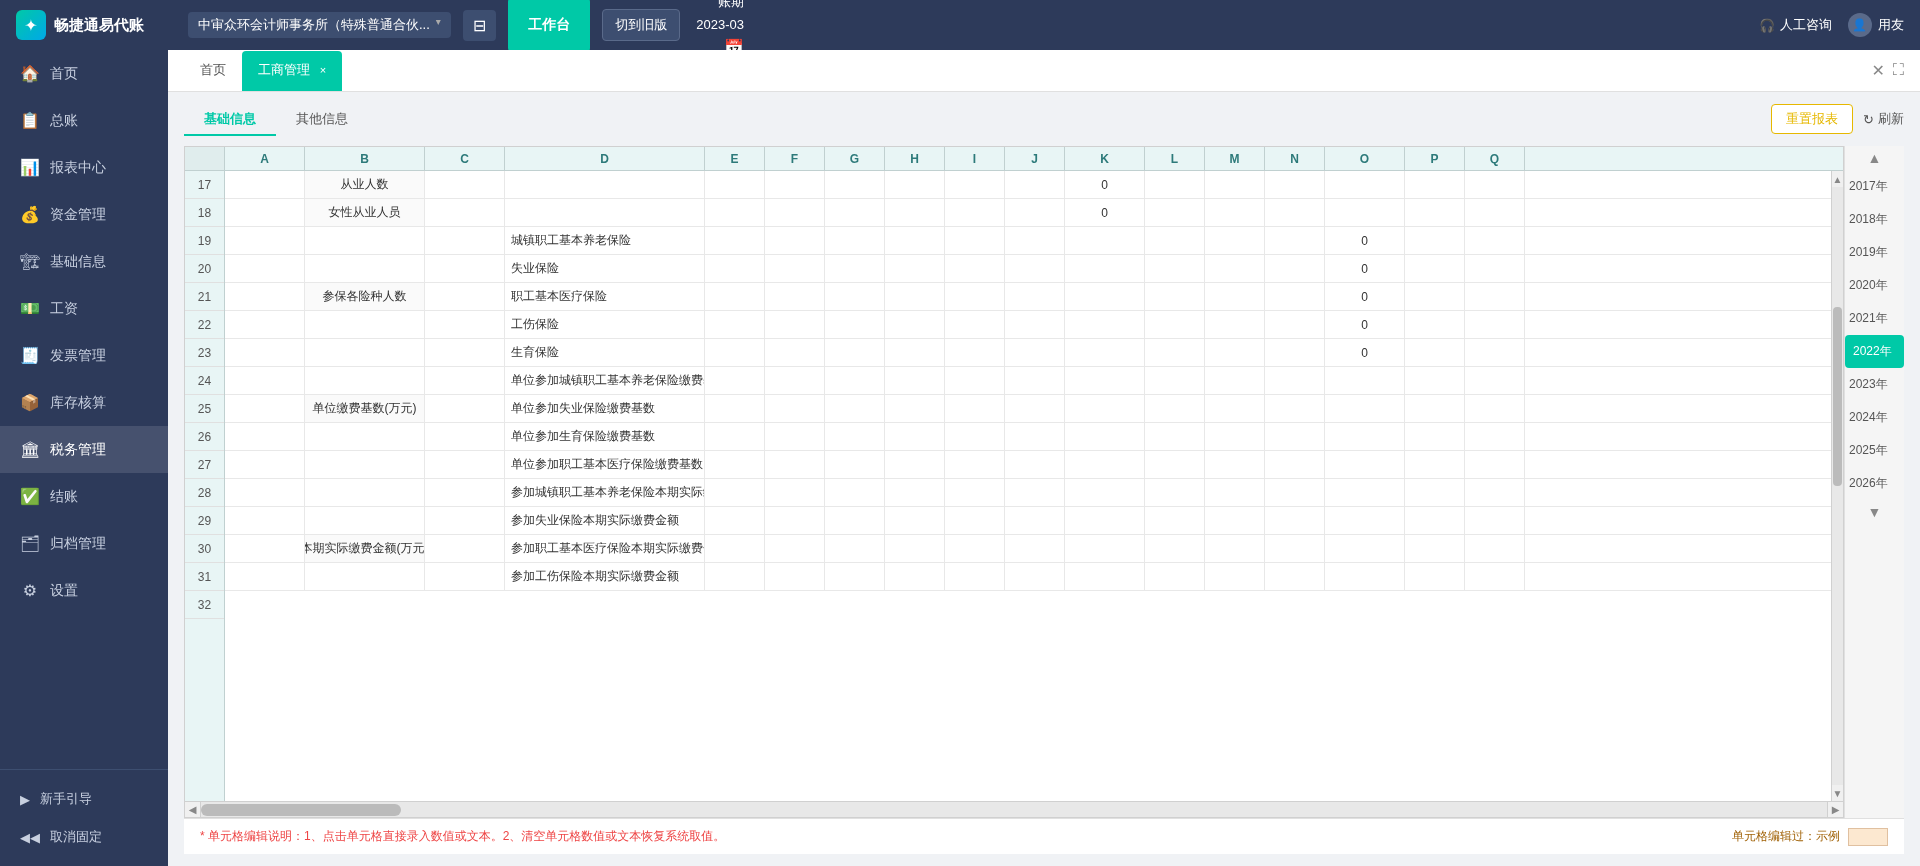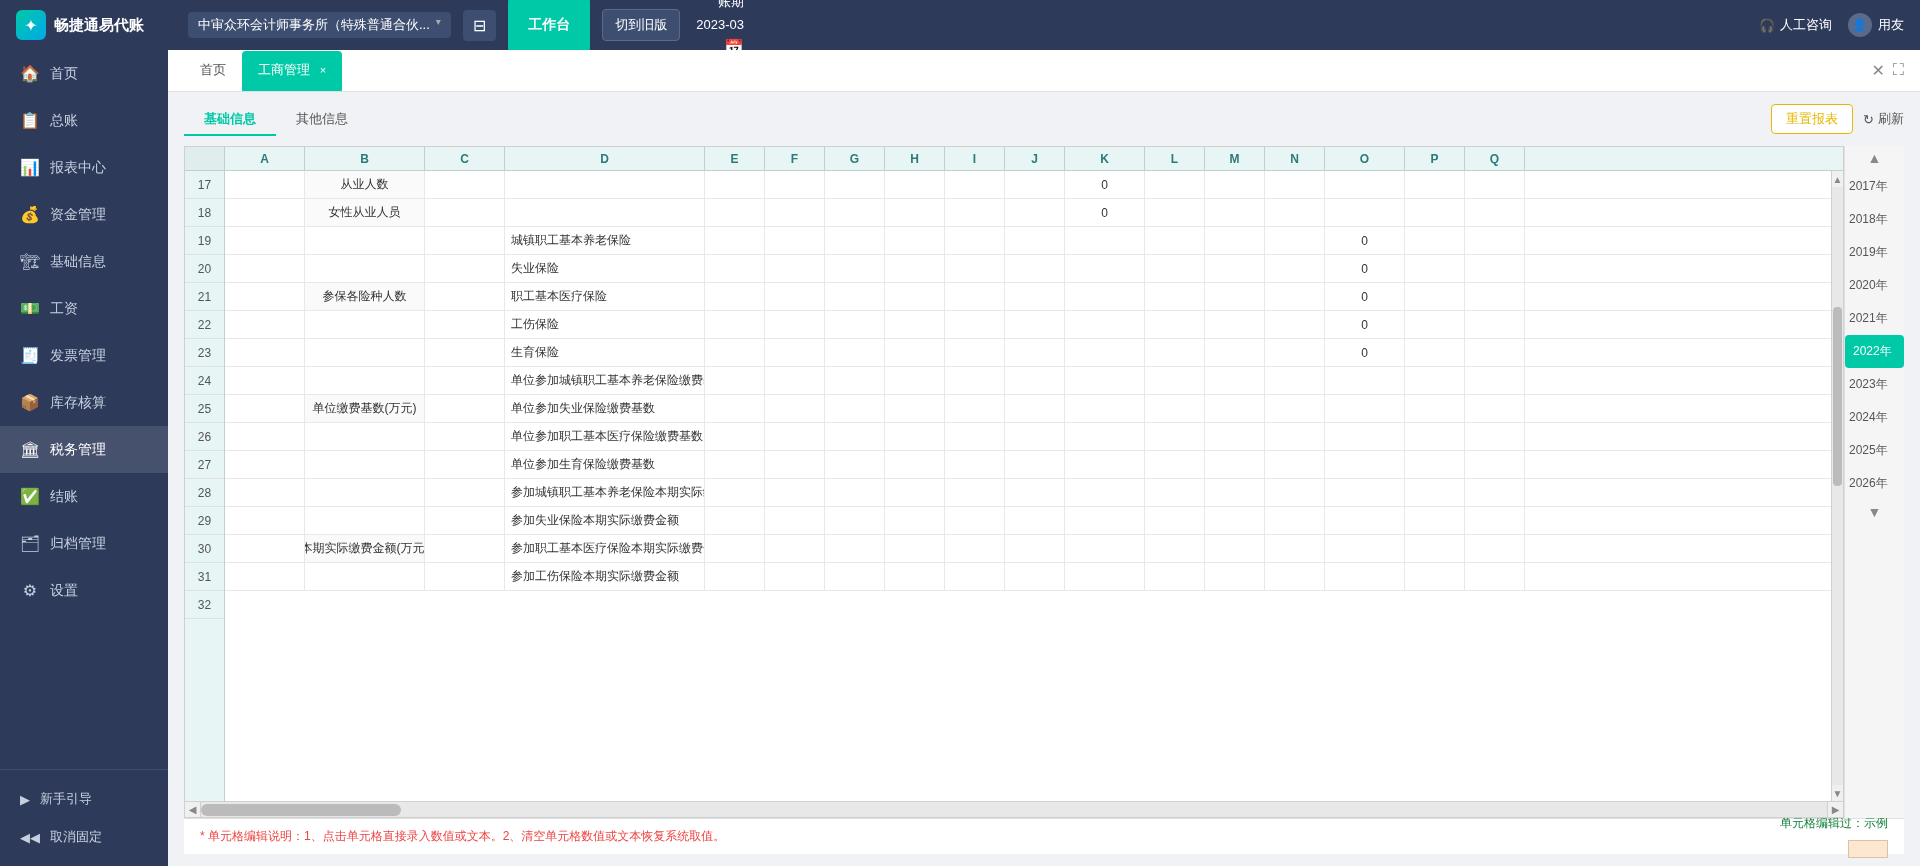--- a/index.html
+++ b/index.html
@@ -105,21 +105,21 @@
 
     
     .h-scroll-area { height: 16px; background: #f0f0f0; border-top: 1px solid #d0d0d0; display: flex; align-items: center; }
     .h-scroll-left { width: 16px; height: 16px; display: flex; align-items: center; justify-content: center; cursor: pointer; color: #888; font-size: 10px; border-right: 1px solid #d0d0d0; }
     .h-scroll-right { width: 16px; height: 16px; display: flex; align-items: center; justify-content: center; cursor: pointer; color: #888; font-size: 10px; border-left: 1px solid #d0d0d0; }
     .h-scroll-track { flex: 1; height: 100%; background: #e8e8e8; position: relative; }
     .h-scroll-thumb { position: absolute; left: 0; top: 2px; height: 12px; width: 200px; background: #bbb; border-radius: 6px; }
 
     
     .footer { height: 36px; background: #fff; border-top: 1px solid #e0e0e0; display: flex; align-items: center; padding: 0 16px; font-size: 12px; color: #e44; gap: 4px; }
-    .footer-right { margin-left: auto; display: flex; align-items: flex-end; gap: 8px; color: #15803d; flex-direction: column; }
+    .footer-right { margin-left: auto; display: flex; align-items: center; gap: 8px; color: #a16207; }
     .footer-sample { width: 40px; height: 18px; background: #fce8d0; border: 1px solid #e0c0a0; }
 
     
     .v-scroll { width: 12px; background: #f0f0f0; border-left: 1px solid #d0d0d0; display: flex; flex-direction: column; }
     .v-scroll-btn { height: 16px; display: flex; align-items: center; justify-content: center; cursor: pointer; color: #888; font-size: 10px; }
     .v-scroll-track { flex: 1; position: relative; background: #e8e8e8; }
     .v-scroll-thumb { position: absolute; top: 20%; left: 1px; right: 1px; height: 30%; background: #bbb; border-radius: 4px; }
   </style>
 </head>
 <body>
@@ -481,41 +481,41 @@
                 <div class="sheet-cell col-N"></div>
                 <div class="sheet-cell col-O"></div>
                 <div class="sheet-cell col-P"></div>
                 <div class="sheet-cell col-Q"></div>
               </div>
 
               <div class="sheet-row">
                 <div class="sheet-cell col-A"></div>
                 <div class="sheet-cell col-B"></div>
                 <div class="sheet-cell col-C"></div>
+                <div class="sheet-cell col-D">单位参加生育保险缴费基数</div>
+                <div class="sheet-cell col-E"></div>
+                <div class="sheet-cell col-F"></div>
+                <div class="sheet-cell col-G"></div>
+                <div class="sheet-cell col-H"></div>
+                <div class="sheet-cell col-I"></div>
+                <div class="sheet-cell col-J"></div>
+                <div class="sheet-cell col-K"></div>
+                <div class="sheet-cell col-L"></div>
+                <div class="sheet-cell col-M"></div>
+                <div class="sheet-cell col-N"></div>
+                <div class="sheet-cell col-O"></div>
+                <div class="sheet-cell col-P"></div>
+                <div class="sheet-cell col-Q"></div>
+              </div>
+
+              <div class="sheet-row">
+                <div class="sheet-cell col-A"></div>
+                <div class="sheet-cell col-B"></div>
+                <div class="sheet-cell col-C"></div>
                 <div class="sheet-cell col-D">单位参加职工基本医疗保险缴费基数</div>
-                <div class="sheet-cell col-E"></div>
-                <div class="sheet-cell col-F"></div>
-                <div class="sheet-cell col-G"></div>
-                <div class="sheet-cell col-H"></div>
-                <div class="sheet-cell col-I"></div>
-                <div class="sheet-cell col-J"></div>
-                <div class="sheet-cell col-K"></div>
-                <div class="sheet-cell col-L"></div>
-                <div class="sheet-cell col-M"></div>
-                <div class="sheet-cell col-N"></div>
-                <div class="sheet-cell col-O"></div>
-                <div class="sheet-cell col-P"></div>
-                <div class="sheet-cell col-Q"></div>
-              </div>
-
-              <div class="sheet-row">
-                <div class="sheet-cell col-A"></div>
-                <div class="sheet-cell col-B"></div>
-                <div class="sheet-cell col-C"></div>
-                <div class="sheet-cell col-D">单位参加生育保险缴费基数</div>
                 <div class="sheet-cell col-E"></div>
                 <div class="sheet-cell col-F"></div>
                 <div class="sheet-cell col-G"></div>
                 <div class="sheet-cell col-H"></div>
                 <div class="sheet-cell col-I"></div>
                 <div class="sheet-cell col-J"></div>
                 <div class="sheet-cell col-K"></div>
                 <div class="sheet-cell col-L"></div>
                 <div class="sheet-cell col-M"></div>
                 <div class="sheet-cell col-N"></div>

